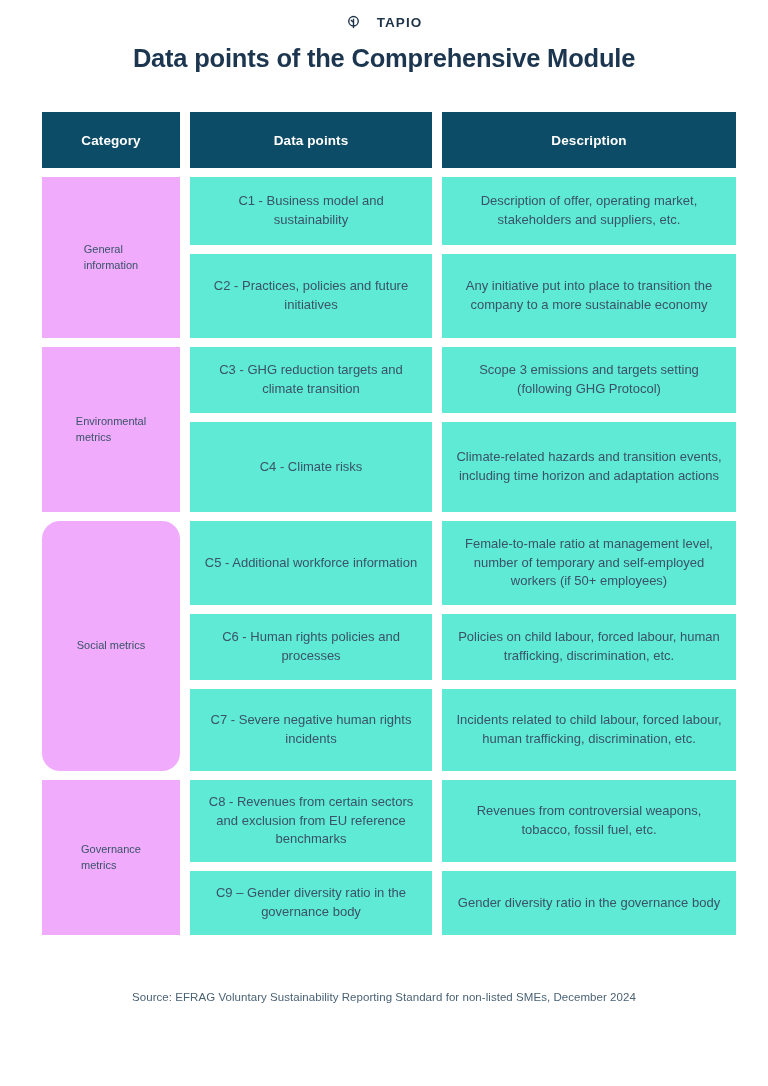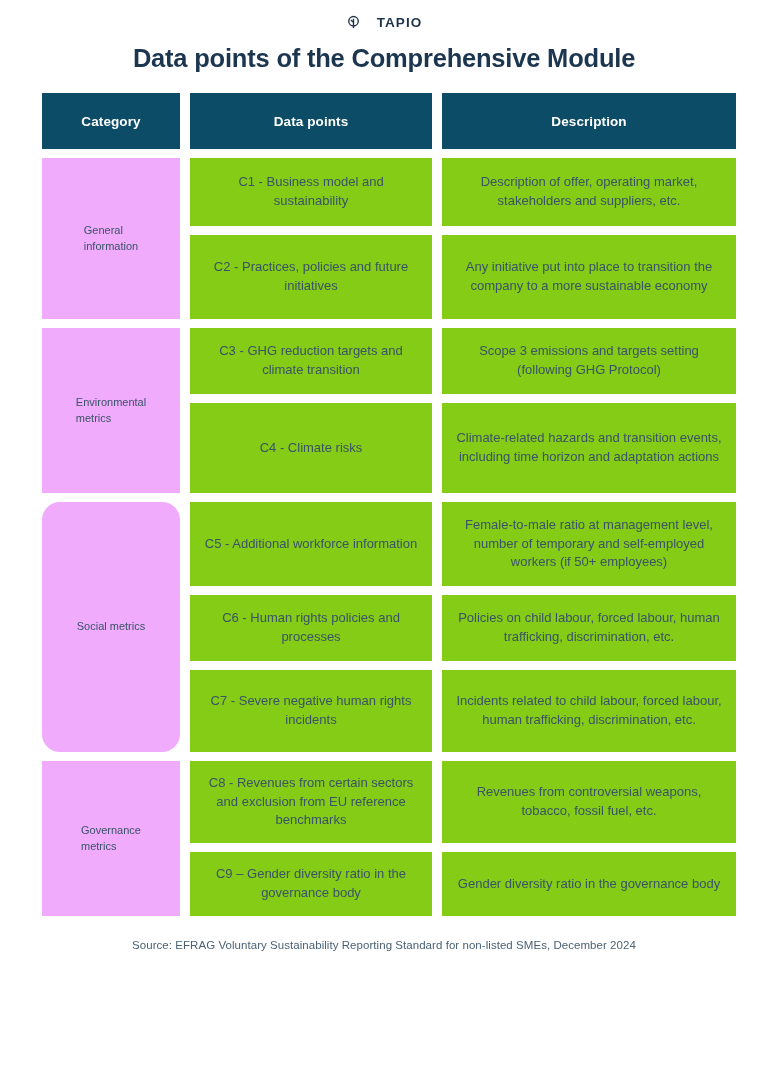--- a/index.html
+++ b/index.html
@@ -43,21 +43,21 @@
     font-weight: bold;
     color: #1d3650;
     letter-spacing: -0.2px;
     margin-top: 16px;
   }
 
   
   .table-wrap {
     position: absolute;
     left: 42px;
-    top: 93px;
+    top: 112px;
     width: 684px;
   }
 
   .head-row {
     display: flex;
     gap: 10px;
     height: 56px;
   }
   .head-cell {
     background: #0c4c66;
@@ -96,37 +96,37 @@
     flex-direction: column;
     gap: 9px;
     flex: 1 1 auto;
   }
   .row {
     display: flex;
     gap: 10px;
   }
 
   .cell {
-    background: #84cc16;
+    background: #5eead4;
     color: #3a5366;
     font-size: 13px;
     line-height: 1.43;
     display: flex;
     align-items: center;
     justify-content: center;
     text-align: center;
     padding: 6px 12px;
   }
 
   
   .source {
     position: absolute;
     left: 0;
     right: 0;
-    top: 939px;
+    top: 991px;
     text-align: center;
     font-size: 11.5px;
     color: #4a6275;
     letter-spacing: 0.05px;
   }
 </style>
 </head>
 <body>
 
 <div class="page">

